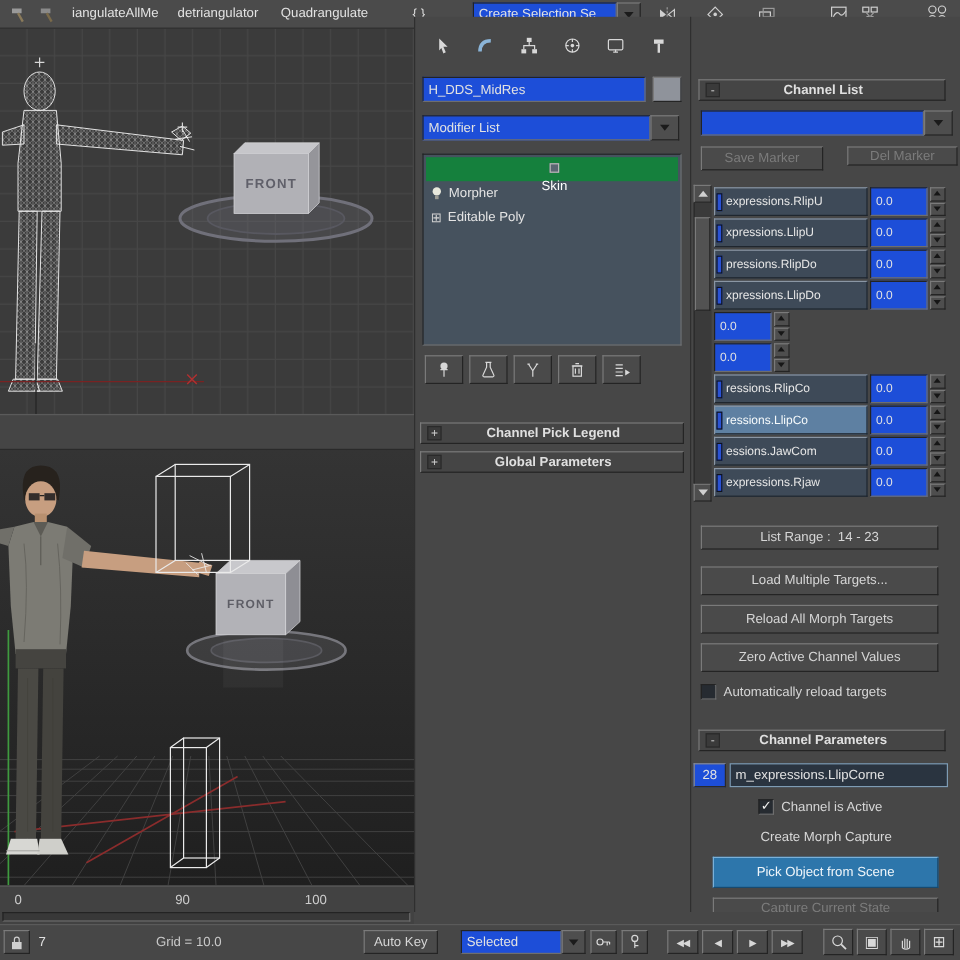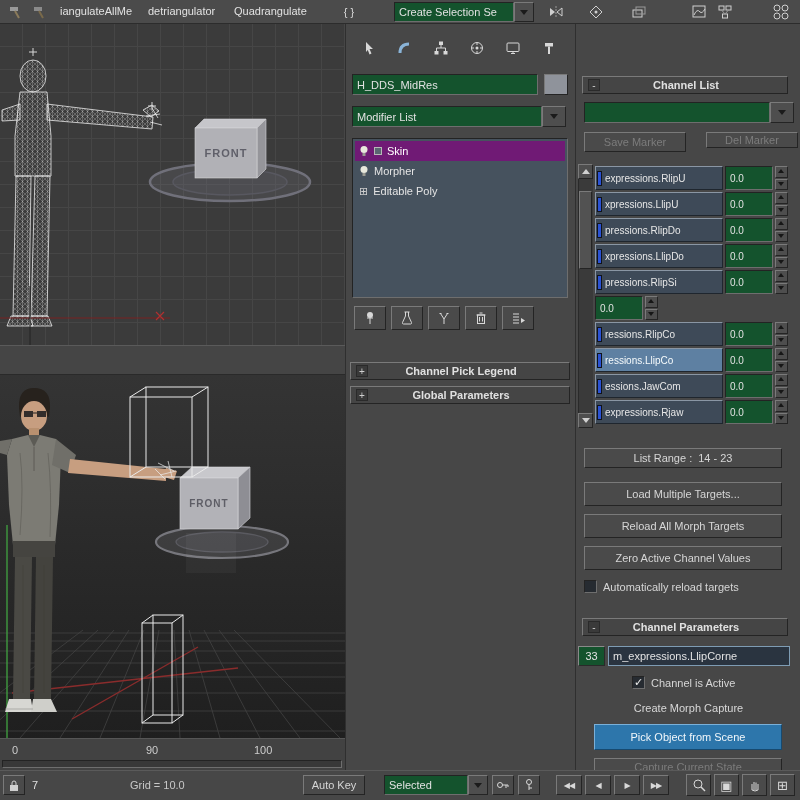--- a/index.html
+++ b/index.html
@@ -5,38 +5,38 @@
   * { margin:0; padding:0; box-sizing:border-box; }
   html,body { width:800px; height:800px; background:#474747; }
   .root { position:relative; width:800px; height:800px; overflow:hidden;
           background:#474747; color:#d6d6d6;
           font-family:"Liberation Sans","DejaVu Sans",sans-serif; font-size:11px; }
   .abs { position:absolute; }
   .raised { border:1px solid; border-color:#7a7a7a #242424 #242424 #7a7a7a; }
   .sunken { border:1px solid; border-color:#232323 #6e6e6e #6e6e6e #232323; }
   .btn { background:#4a4a4a; color:#d6d6d6; display:flex; align-items:center; justify-content:center; cursor:default; }
   .btn.dis { color:#7c7c7c; }
-  .field { background:#14532d; color:#e2e2e2; display:flex; align-items:center; padding:0 4px; overflow:hidden; white-space:nowrap; }
+  .field { background:#1d4ed8; color:#e2e2e2; display:flex; align-items:center; padding:0 4px; overflow:hidden; white-space:nowrap; }
   .combo-arrow { background:#4e4e4e; display:flex; align-items:center; justify-content:center; }
   .arr-dn { width:0; height:0; border-left:4px solid transparent; border-right:4px solid transparent; border-top:5px solid #1b1b1b; }
   .arr-up { width:0; height:0; border-left:4px solid transparent; border-right:4px solid transparent; border-bottom:5px solid #1b1b1b; }
   .rollout { background:#454545; display:flex; align-items:center; font-weight:bold; color:#e0e0e0; }
   .rollout .pm { width:12px; height:12px; margin:0 5px; background:#3a3a3a; border:1px solid #2a2a2a;
                  display:flex; align-items:center; justify-content:center; font-weight:normal; font-size:10px; color:#cfcfcf; }
   .rollout .title { flex:1; text-align:center; margin-right:20px; }
   .toolbar { position:absolute; left:0; top:0; width:800px; height:24px; background:#4b4b4b; border-bottom:1px solid #2c2c2c; }
   .ticon { position:absolute; width:22px; height:20px; display:flex; align-items:center; justify-content:center; }
   .tb-label { position:absolute; top:5px; color:#e2e2e2; white-space:nowrap; }
   .vp-div { position:absolute; left:0; top:345px; width:345px; height:30px; background:#454545;
             border-top:1px solid #5a5a5a; border-bottom:1px solid #2a2a2a; }
-  .panel { position:absolute; top:24px; height:746px; background:#474747; border-left:1px solid #2f2f2f; overflow:hidden; }
+  .panel { position:absolute; top:14px; height:746px; background:#474747; border-left:1px solid #2f2f2f; overflow:hidden; }
   .tab { width:30px; height:24px; display:flex; align-items:center; justify-content:center; }
   .stack { background:#46525e; padding:2px; }
   .srow { height:20px; display:flex; align-items:center; padding-left:4px; gap:5px; color:#e4e4e4; white-space:nowrap; }
-  .srow.sel { background:#701a75; color:#ffffff; }
+  .srow.sel { background:#15803d; color:#ffffff;flex-direction:column; }
   .chrow { position:absolute; left:19px; display:flex; gap:2px; height:24px; }
   .chname { width:128px; background:#3e4a58; border:1px solid; border-color:#8a96a4 #1f262e #1f262e #8a96a4;
             color:#e6e6e6; display:flex; align-items:center; overflow:hidden; white-space:nowrap; font-size:10px; }
   .chname.sel { background:#5e80a2; color:#f6fafc; }
   .chname .tag { width:5px; height:15px; background:#2a52d4; border:1px solid #10131c; margin:0 3px 0 1px; flex:none; }
   .chval { width:48px; font-size:10px; }
   .spin { width:13px; display:flex; flex-direction:column; gap:1px; }
   .spin i { flex:1; background:#4e4e4e; border:1px solid; border-color:#7a7a7a #242424 #242424 #7a7a7a; position:relative; }
   .spin i.up::after { content:""; position:absolute; left:2px; top:2px; border-left:3px solid transparent; border-right:3px solid transparent; border-bottom:4px solid #161616; }
   .spin i.dn::after { content:""; position:absolute; left:2px; top:2px; border-left:3px solid transparent; border-right:3px solid transparent; border-top:4px solid #161616; }
@@ -423,24 +423,20 @@
           <i class="tag"></i>
           <span>xpressions.LlipDo</span>
         </div>
       <div class="chval field sunken">0.0</div>
       <div class="spin">
           <i class="up"></i>
           <i class="dn"></i>
         </div>
     </div>
     <div class="chrow" style="top:246px">
-      <div class="chname">
-          <i class="tag"></i>
-          <span>pressions.RlipSi</span>
-        </div>
       <div class="chval field sunken">0.0</div>
       <div class="spin">
           <i class="up"></i>
           <i class="dn"></i>
         </div>
     </div>
     <div class="chrow" style="top:272px">
       <div class="chval field sunken">0.0</div>
       <div class="spin">
           <i class="up"></i>
@@ -504,21 +500,21 @@
     <div class="abs" style="left:8px;top:556px;display:flex;align-items:center;gap:6px">
       <span class="cb"></span>
       <span>Automatically reload targets</span>
     </div>
 
     <div class="abs rollout raised" style="left:6px;top:594px;width:206px;height:18px">
       <span class="pm">-</span>
       <span class="title">Channel Parameters</span>
     </div>
 
-    <div class="abs field sunken" style="left:2px;top:622px;width:27px;height:20px;justify-content:center;border-color:#8a8a8a #2a2a2a #2a2a2a #8a8a8a">33</div>
+    <div class="abs field sunken" style="left:2px;top:622px;width:27px;height:20px;justify-content:center;border-color:#8a8a8a #2a2a2a #2a2a2a #8a8a8a">28</div>
     <div class="abs field" style="left:32px;top:622px;width:182px;height:20px;border:1px solid #7e9cb4;background:#2a3440">m_expressions.LlipCorne</div>
 
     <div class="abs" style="left:56px;top:652px;display:flex;align-items:center;gap:6px">
       <span class="cb">✓</span>
       <span>Channel is Active</span>
     </div>
 
     <div class="abs" style="left:0;top:678px;width:225px;text-align:center;color:#d8d8d8">Create Morph Capture</div>
 
     <div class="abs btn" style="left:18px;top:700px;width:188px;height:26px;background:#2d76ab;color:#f0f6fa;border:1px solid;border-color:#7ab0d8 #174a70 #174a70 #7ab0d8">Pick Object from Scene</div>

